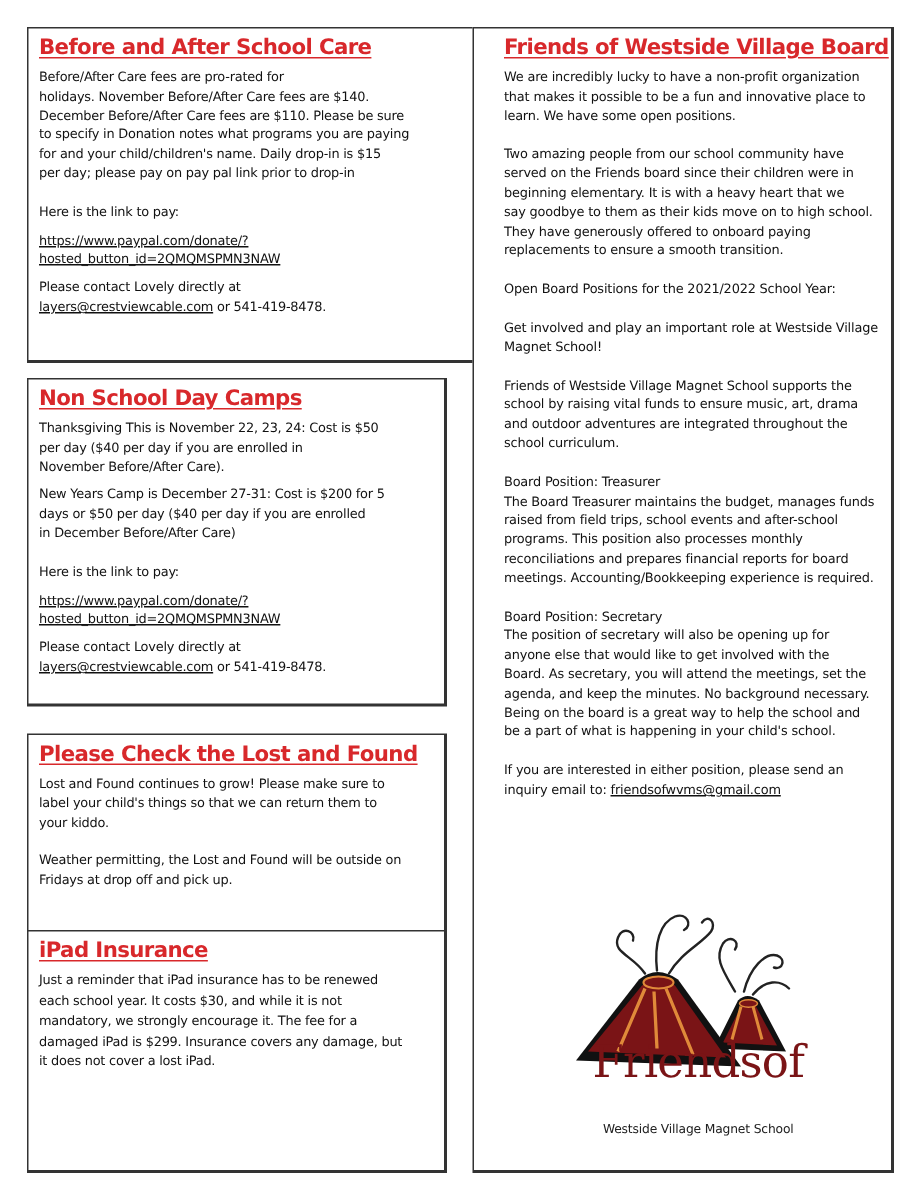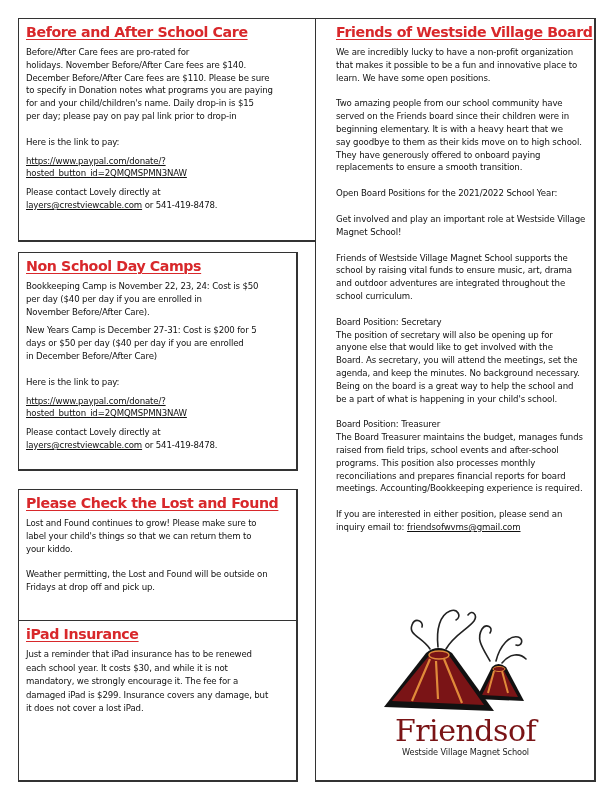--- a/index.html
+++ b/index.html
@@ -41,21 +41,21 @@
     #box-ipad { left: 18px; top: 620px; width: 280px; height: 162px; }
     #box-friends { left: 315px; top: 18px; width: 281px; height: 764px; padding-left: 20px; }
     #box-friends .p { letter-spacing: -0.12px; }
     .logo {
       position: absolute;
       left: 62px; top: 570px;
       width: 175px; height: 185px;
     }
     .logo-word {
       position: absolute;
-      left: 0; top: 124px; width: 175px;
+      left: 0; top: 102px; width: 175px;
       font-family: "DejaVu Serif", serif;
       font-size: 30px;
       color: #7a1416;
       text-align: center;
       letter-spacing: -0.5px;
     }
     .logo-sub {
       position: absolute;
       left: 0; top: 158px; width: 175px;
       font-family: "DejaVu Sans", sans-serif;
@@ -85,21 +85,21 @@
   </p>
   <p class="p">
     <span class="line">Please contact Lovely directly at</span>
     <span class="line"><a class="link">layers@crestviewcable.com</a><span> or 541-419-8478.</span></span>
   </p>
 </section>
 
 <section class="box" id="box-camps">
   <h2 class="title">Non School Day Camps</h2>
   <p class="p">
-    <span class="line"><span class="b">Bookkeeping Camp</span><span> is November 22, 23, 24: Cost is $50</span></span>
+    <span class="line"><span class="b">Thanksgiving This</span><span> is November 22, 23, 24: Cost is $50</span></span>
     <span class="line">per day ($40 per day if you are enrolled in</span>
     <span class="line">November Before/After Care).</span>
   </p>
   <p class="p gap">
     <span class="line"><span class="b">New Years Camp</span><span> is December 27-31: Cost is $200 for 5</span></span>
     <span class="line">days or $50 per day ($40 per day if you are enrolled</span>
     <span class="line">in December Before/After Care)</span>
   </p>
   <p class="p">Here is the link to pay:</p>
   <p class="p">
@@ -156,35 +156,35 @@
     <span class="line">Get involved and play an important role at Westside Village</span>
     <span class="line">Magnet School!</span>
   </p>
   <p class="p gap">
     <span class="line">Friends of Westside Village Magnet School supports the</span>
     <span class="line">school by raising vital funds to ensure music, art, drama</span>
     <span class="line">and outdoor adventures are integrated throughout the</span>
     <span class="line">school curriculum.</span>
   </p>
   <p class="p gap">
+    <span class="line b">Board Position: Treasurer</span>
+    <span class="line">The Board Treasurer maintains the budget, manages funds</span>
+    <span class="line">raised from field trips, school events and after-school</span>
+    <span class="line">programs.  This position also processes monthly</span>
+    <span class="line">reconciliations and prepares financial reports for board</span>
+    <span class="line">meetings.  Accounting/Bookkeeping experience is required.</span>
+  </p>
+  <p class="p gap">
     <span class="line b">Board Position: Secretary</span>
     <span class="line">The position of secretary will also be opening up for</span>
     <span class="line">anyone else that would like to get involved with the</span>
     <span class="line">Board. As secretary, you will attend the meetings, set the</span>
     <span class="line">agenda, and keep the minutes. No background necessary.</span>
     <span class="line">Being on the board is a great way to help the school and</span>
     <span class="line">be a part of what is happening in your child's school.</span>
-  </p>
-  <p class="p gap">
-    <span class="line b">Board Position: Treasurer</span>
-    <span class="line">The Board Treasurer maintains the budget, manages funds</span>
-    <span class="line">raised from field trips, school events and after-school</span>
-    <span class="line">programs.  This position also processes monthly</span>
-    <span class="line">reconciliations and prepares financial reports for board</span>
-    <span class="line">meetings.  Accounting/Bookkeeping experience is required.</span>
   </p>
   <p class="p">
     <span class="line">If you are interested in either position, please send an</span>
     <span class="line"><span>inquiry email to: </span><a class="link">friendsofwvms@gmail.com</a></span>
   </p>
 
   <div class="logo">
     <svg width="175" height="125" viewBox="0 0 175 125">
 
       <g fill="none" stroke="#222" stroke-width="1.6" stroke-linecap="round">

